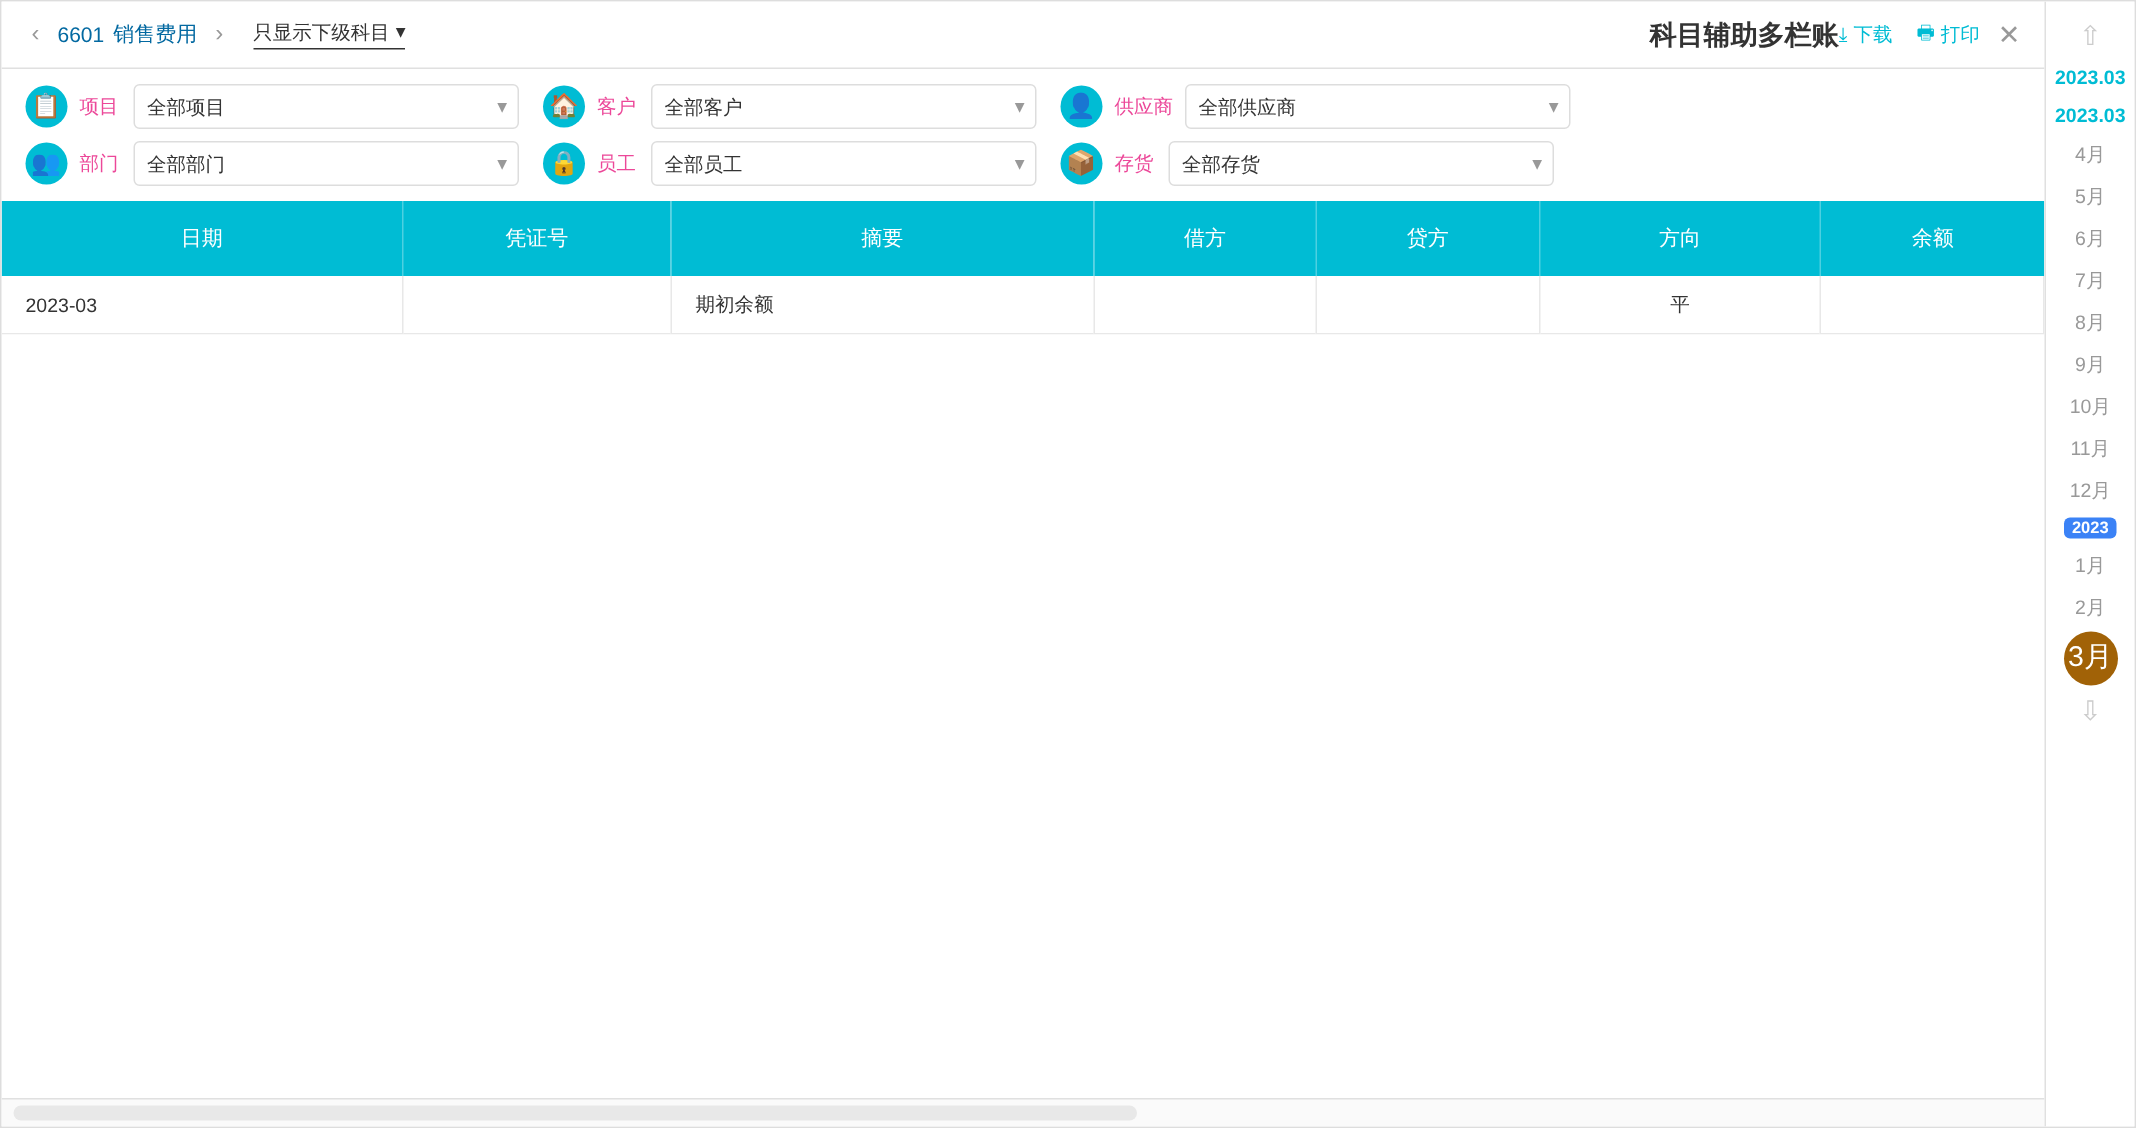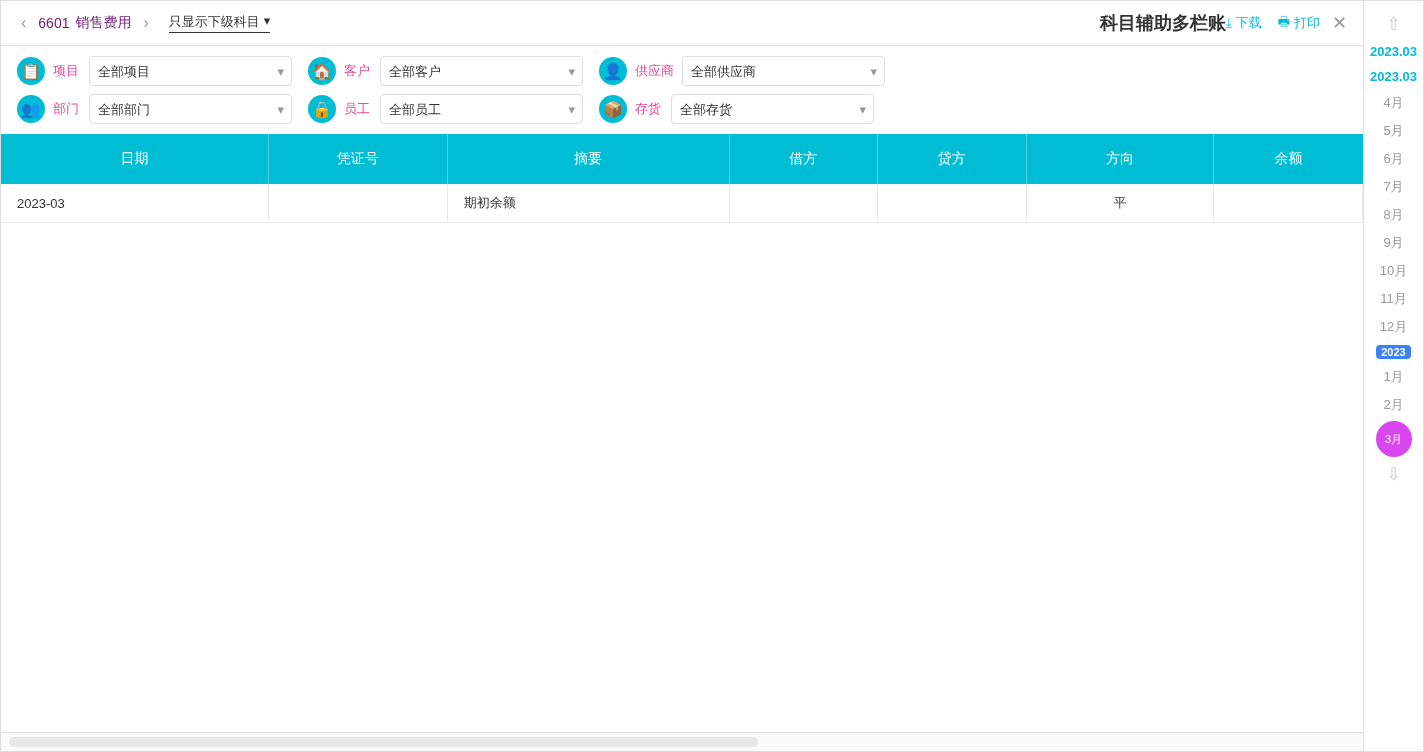--- a/index.html
+++ b/index.html
@@ -3,34 +3,34 @@
   <meta charset="utf-8">
   <style>
     * { box-sizing: border-box; margin: 0; padding: 0; }
     body { font-family: "Microsoft YaHei", "SimHei", Arial, sans-serif; font-size: 13px; background: #f0f0f0; }
     .window { width: 1424px; height: 752px; background: #fff; position: relative; overflow: hidden; border: 1px solid #ddd; }
     
     
     .header { display: flex; align-items: center; padding: 10px 16px; border-bottom: 1px solid #e0e0e0; background: #fff; }
     .nav-btn { background: none; border: none; cursor: pointer; color: #999; font-size: 16px; padding: 0 4px; }
     .account-code { display: flex; align-items: center; gap: 6px; margin: 0 8px; }
-    .account-code span { font-size: 14px; color: #701a75; }
+    .account-code span { font-size: 14px; color: #0369a1; }
     .show-sub { margin-left: 16px; }
     .show-sub-label { color: #333; font-size: 13px; border-bottom: 1px solid #333; padding-bottom: 1px; cursor: pointer; display: flex; align-items: flex-start; gap: 4px; }
     .page-title { flex: 1; text-align: right; font-size: 18px; font-weight: bold; color: #333; }
     .header-actions { display: flex; align-items: center; gap: 16px; }
     .action-btn { background: none; border: none; cursor: pointer; color: #00bcd4; font-size: 13px; display: flex; align-items: center; gap: 4px; }
     
     
     .filter-area { padding: 10px 16px; background: #fff; display: flex; flex-direction: column; gap: 8px; }
     .filter-row { display: flex; align-items: center; gap: 16px; }
     .filter-item { display: flex; align-items: center; gap: 8px; }
     .filter-icon { width: 28px; height: 28px; border-radius: 50%; background: #00bcd4; display: flex; align-items: center; justify-content: center; color: white; font-size: 14px; flex-shrink: 0; }
     .filter-label { color: #ec4899; font-size: 13px; min-width: 28px; }
-    .filter-select { width: 203px; height: 30px; border: 1px solid #ddd; border-radius: 4px; padding: 0 8px; font-size: 13px; color: #333; background: #fff; cursor: pointer; appearance: none; }
+    .filter-select { width: 257px; height: 30px; border: 1px solid #ddd; border-radius: 4px; padding: 0 8px; font-size: 13px; color: #333; background: #fff; cursor: pointer; appearance: none; }
     .select-wrapper { position: relative; display: inline-block; }
     .select-wrapper::after { content: '▾'; position: absolute; right: 8px; top: 50%; transform: translateY(-50%); pointer-events: none; color: #999; }
     
     
     .table-container { margin: 0 0; overflow-x: auto; }
     .data-table { width: 100%; border-collapse: collapse; }
     .data-table thead tr { background: #00bcd4; }
     .data-table thead th { color: white; padding: 16px 8px; text-align: center; font-weight: normal; font-size: 14px; border-right: 1px solid rgba(255,255,255,0.3); }
     .data-table thead th:last-child { border-right: none; }
     .data-table tbody tr { border-bottom: 1px solid #e8e8e8; }
@@ -65,21 +65,21 @@
     <div class="sidebar-month">8月</div>
     <div class="sidebar-month">9月</div>
     <div class="sidebar-month">10月</div>
     <div class="sidebar-month">11月</div>
     <div class="sidebar-month">12月</div>
     <div style="margin: 2px auto;">
       <span class="sidebar-year">2023</span>
     </div>
     <div class="sidebar-month">1月</div>
     <div class="sidebar-month">2月</div>
-    <div style="width: 36px; height: 36px; background: #d946ef; border-radius: 50%; line-height: 36px; text-align: center; color: white; font-size: 11px; margin: 2px auto; cursor: pointer;">3月</div>
+    <div style="width: 36px; height: 36px; background: #a16207; border-radius: 50%; line-height: 36px; text-align: center; color: white; font-size: 19px; margin: 2px auto; cursor: pointer;">3月</div>
     <div class="sidebar-nav">⇩</div>
   </div>
 
   <div class="main-content">
 
     <div class="header">
       <button class="nav-btn">‹</button>
       <div class="account-code">
         <span>6601</span>
         <span>销售费用</span>

